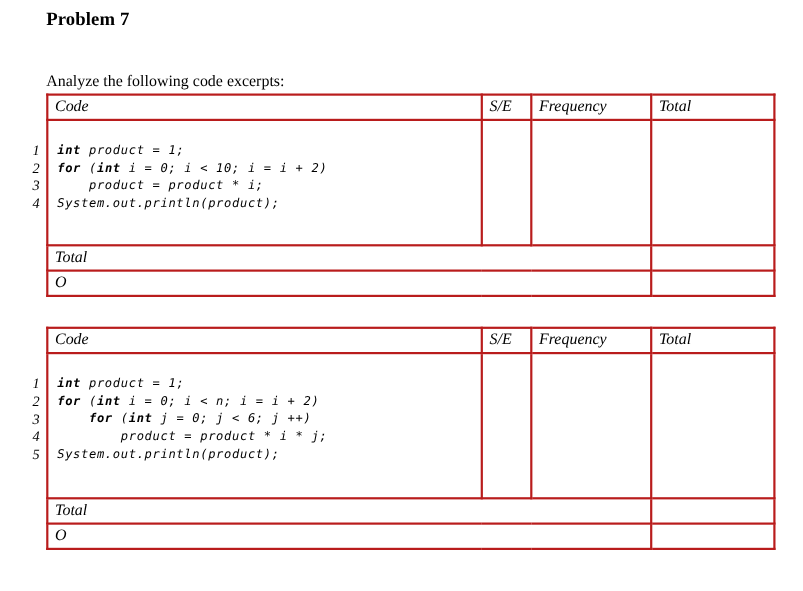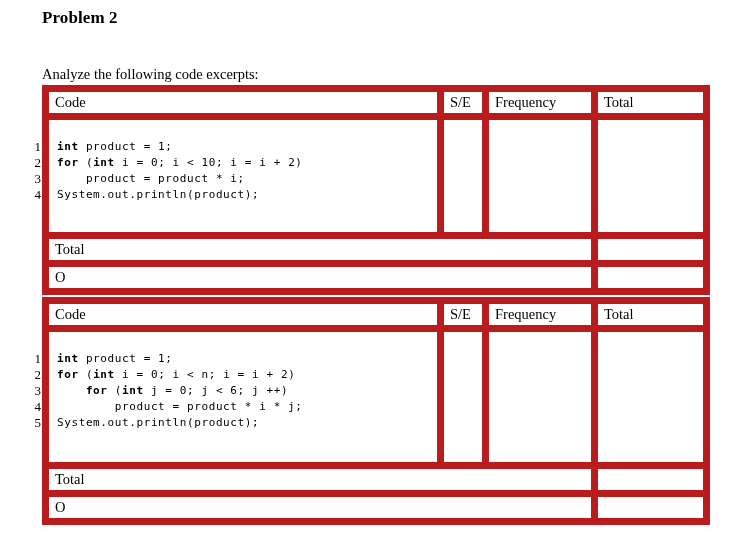--- a/index.html
+++ b/index.html
@@ -50,25 +50,26 @@
   #block-2 { top: 297px; }
 
   table.excerpt {
     border-collapse: collapse;
     table-layout: fixed;
     width: 661px;
     font-size: 14.5px;
   }
   table.excerpt td,
   table.excerpt th {
-    border: 7px solid #b91c1c;
+    border: 2px solid #b91c1c;
     padding: 0;
     vertical-align: top;
     font-weight: normal;
     text-align: left;
+    font-style: italic;
   }
 
   .col-code   { width: 395px; }
   .col-se     { width: 45px;  }
   .col-freq   { width: 109px; }
   .col-total  { width: 112px; }
 
   .hdr {
     height: 21px;
     line-height: 21px;
@@ -125,21 +126,21 @@
     padding-left: 8px;
     letter-spacing: 0.6px;
   }
   .kw { font-weight: bold; }
 </style>
 </head>
 <body>
 
 <div class="page">
 
-  <div class="title">Problem 2</div>
+  <div class="title">Problem 7</div>
   <div class="intro">Analyze the following code excerpts:</div>
 
   <div class="block" id="block-1">
     <table class="excerpt">
       <colgroup>
         <col class="col-code">
           <col class="col-se">
           <col class="col-freq">
           <col class="col-total">
       </colgroup>

